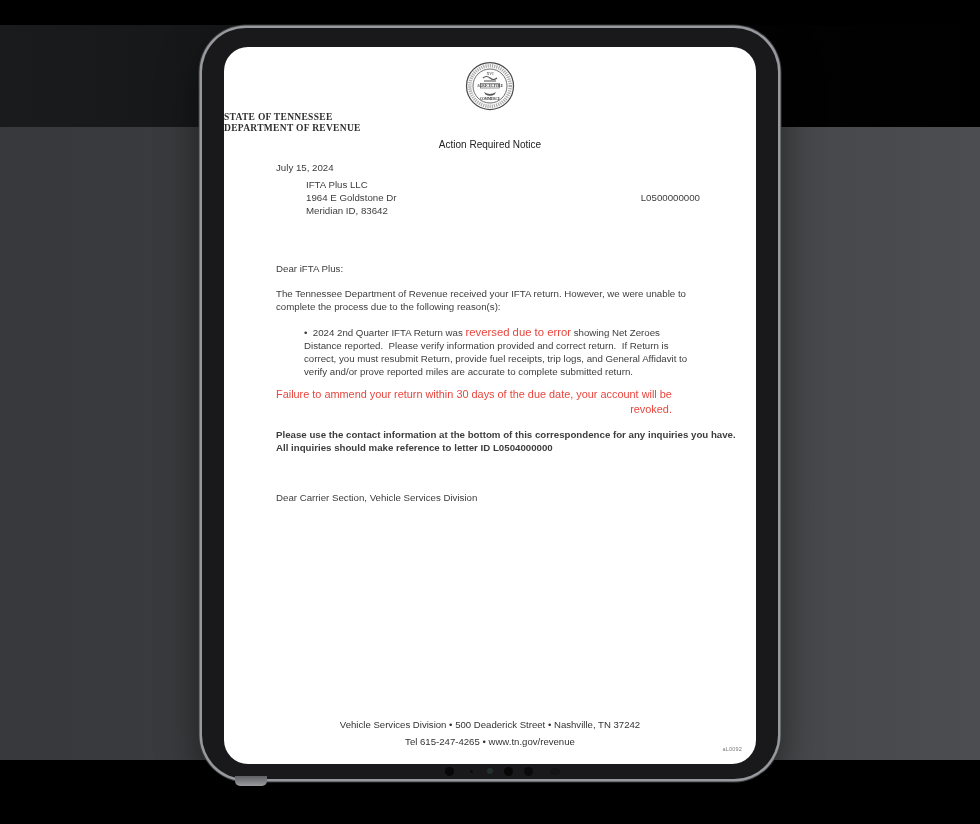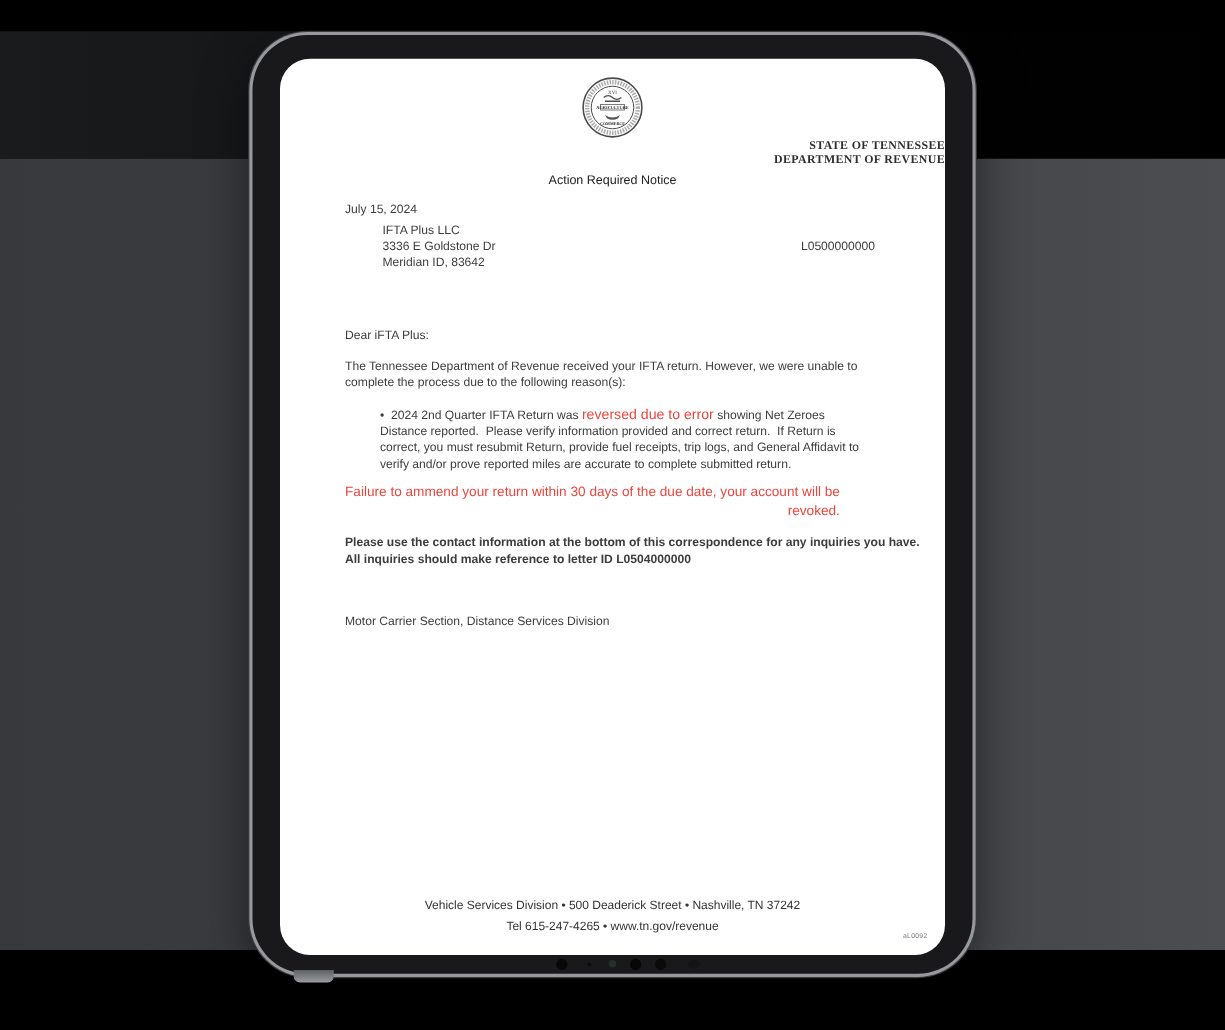--- a/index.html
+++ b/index.html
@@ -38,21 +38,21 @@
   .dot2{left:268px;top:5px;width:3px;height:3px;background:#0c0c0d;}
   .dot3{left:285px;top:3px;width:6px;height:6px;background:#25302a;}
   .dot4{left:302px;top:2px;width:9px;height:9px;background:#070708;}
   .dot5{left:322px;top:2px;width:9px;height:9px;background:#0a0a0b;}
   .dot6{left:348px;top:3px;width:10px;height:7px;border-radius:4px;background:#141416;}
   
   .page{position:absolute;inset:0;color:#3d3d3d;}
   .page .abs{position:absolute;}
   .seal{left:50%;transform:translateX(-50%);top:14px;width:50px;height:50px;}
   .agency{
-    left:0;right:0;top:65px;text-align:right;
+    left:0;right:0;top:65px;text-align:left;
     font-family:"Liberation Serif",serif;font-weight:bold;
     font-size:9.5px;line-height:11px;letter-spacing:.3px;color:#2f2f2f;
     white-space:pre;
   }
   .notice-title{left:0;right:0;top:92px;text-align:center;font-weight:normal;font-size:10px;color:#222;}
   .body-text{font-size:9.7px;line-height:13px;white-space:pre;}
   .date{left:52px;top:114px;}
   .recipient{left:82px;top:131px;}
   .letter-id{right:56px;top:144px;text-align:center;}
   .salutation{left:52px;top:215px;}
@@ -96,42 +96,42 @@
       </svg>
 
       <div class="abs agency">STATE OF TENNESSEE
 DEPARTMENT OF REVENUE</div>
 
       <div class="abs notice-title">Action Required Notice</div>
 
       <div class="abs body-text date">July 15, 2024</div>
 
       <div class="abs body-text recipient">IFTA Plus LLC
-3336 E Goldstone Dr
+1964 E Goldstone Dr
 Meridian ID, 83642</div>
 
       <div class="abs body-text letter-id">L0500000000</div>
 
       <div class="abs body-text salutation">Dear iFTA Plus:</div>
 
       <div class="abs body-text intro">The Tennessee Department of Revenue received your IFTA return. However, we were unable to
 complete the process due to the following reason(s):</div>
 
       <div class="abs body-text bullet"><span>•  2024 2nd Quarter IFTA Return was </span><span class="highlight-red">reversed due to error</span><span> showing Net Zeroes
 Distance reported.  Please verify information provided and correct return.  If Return is
 correct, you must resubmit Return, provide fuel receipts, trip logs, and General Affidavit to
 verify and/or prove reported miles are accurate to complete submitted return.</span></div>
 
       <div class="abs warning">Failure to ammend your return within 30 days of the due date, your account will be
 revoked.</div>
 
       <div class="abs body-text closing">Please use the contact information at the bottom of this correspondence for any inquiries you have.
 All inquiries should make reference to letter ID L0504000000</div>
 
-      <div class="abs body-text signature">Motor Carrier Section, Distance Services Division</div>
+      <div class="abs body-text signature">Dear Carrier Section, Vehicle Services Division</div>
 
       <div class="abs footer">Vehicle Services Division • 500 Deaderick Street • Nashville, TN 37242
 Tel 615-247-4265 • www.tn.gov/revenue</div>
 
       <div class="abs form-code">aL0092</div>
 
     </div>
   </div>
 
   <div class="dock-dots">

